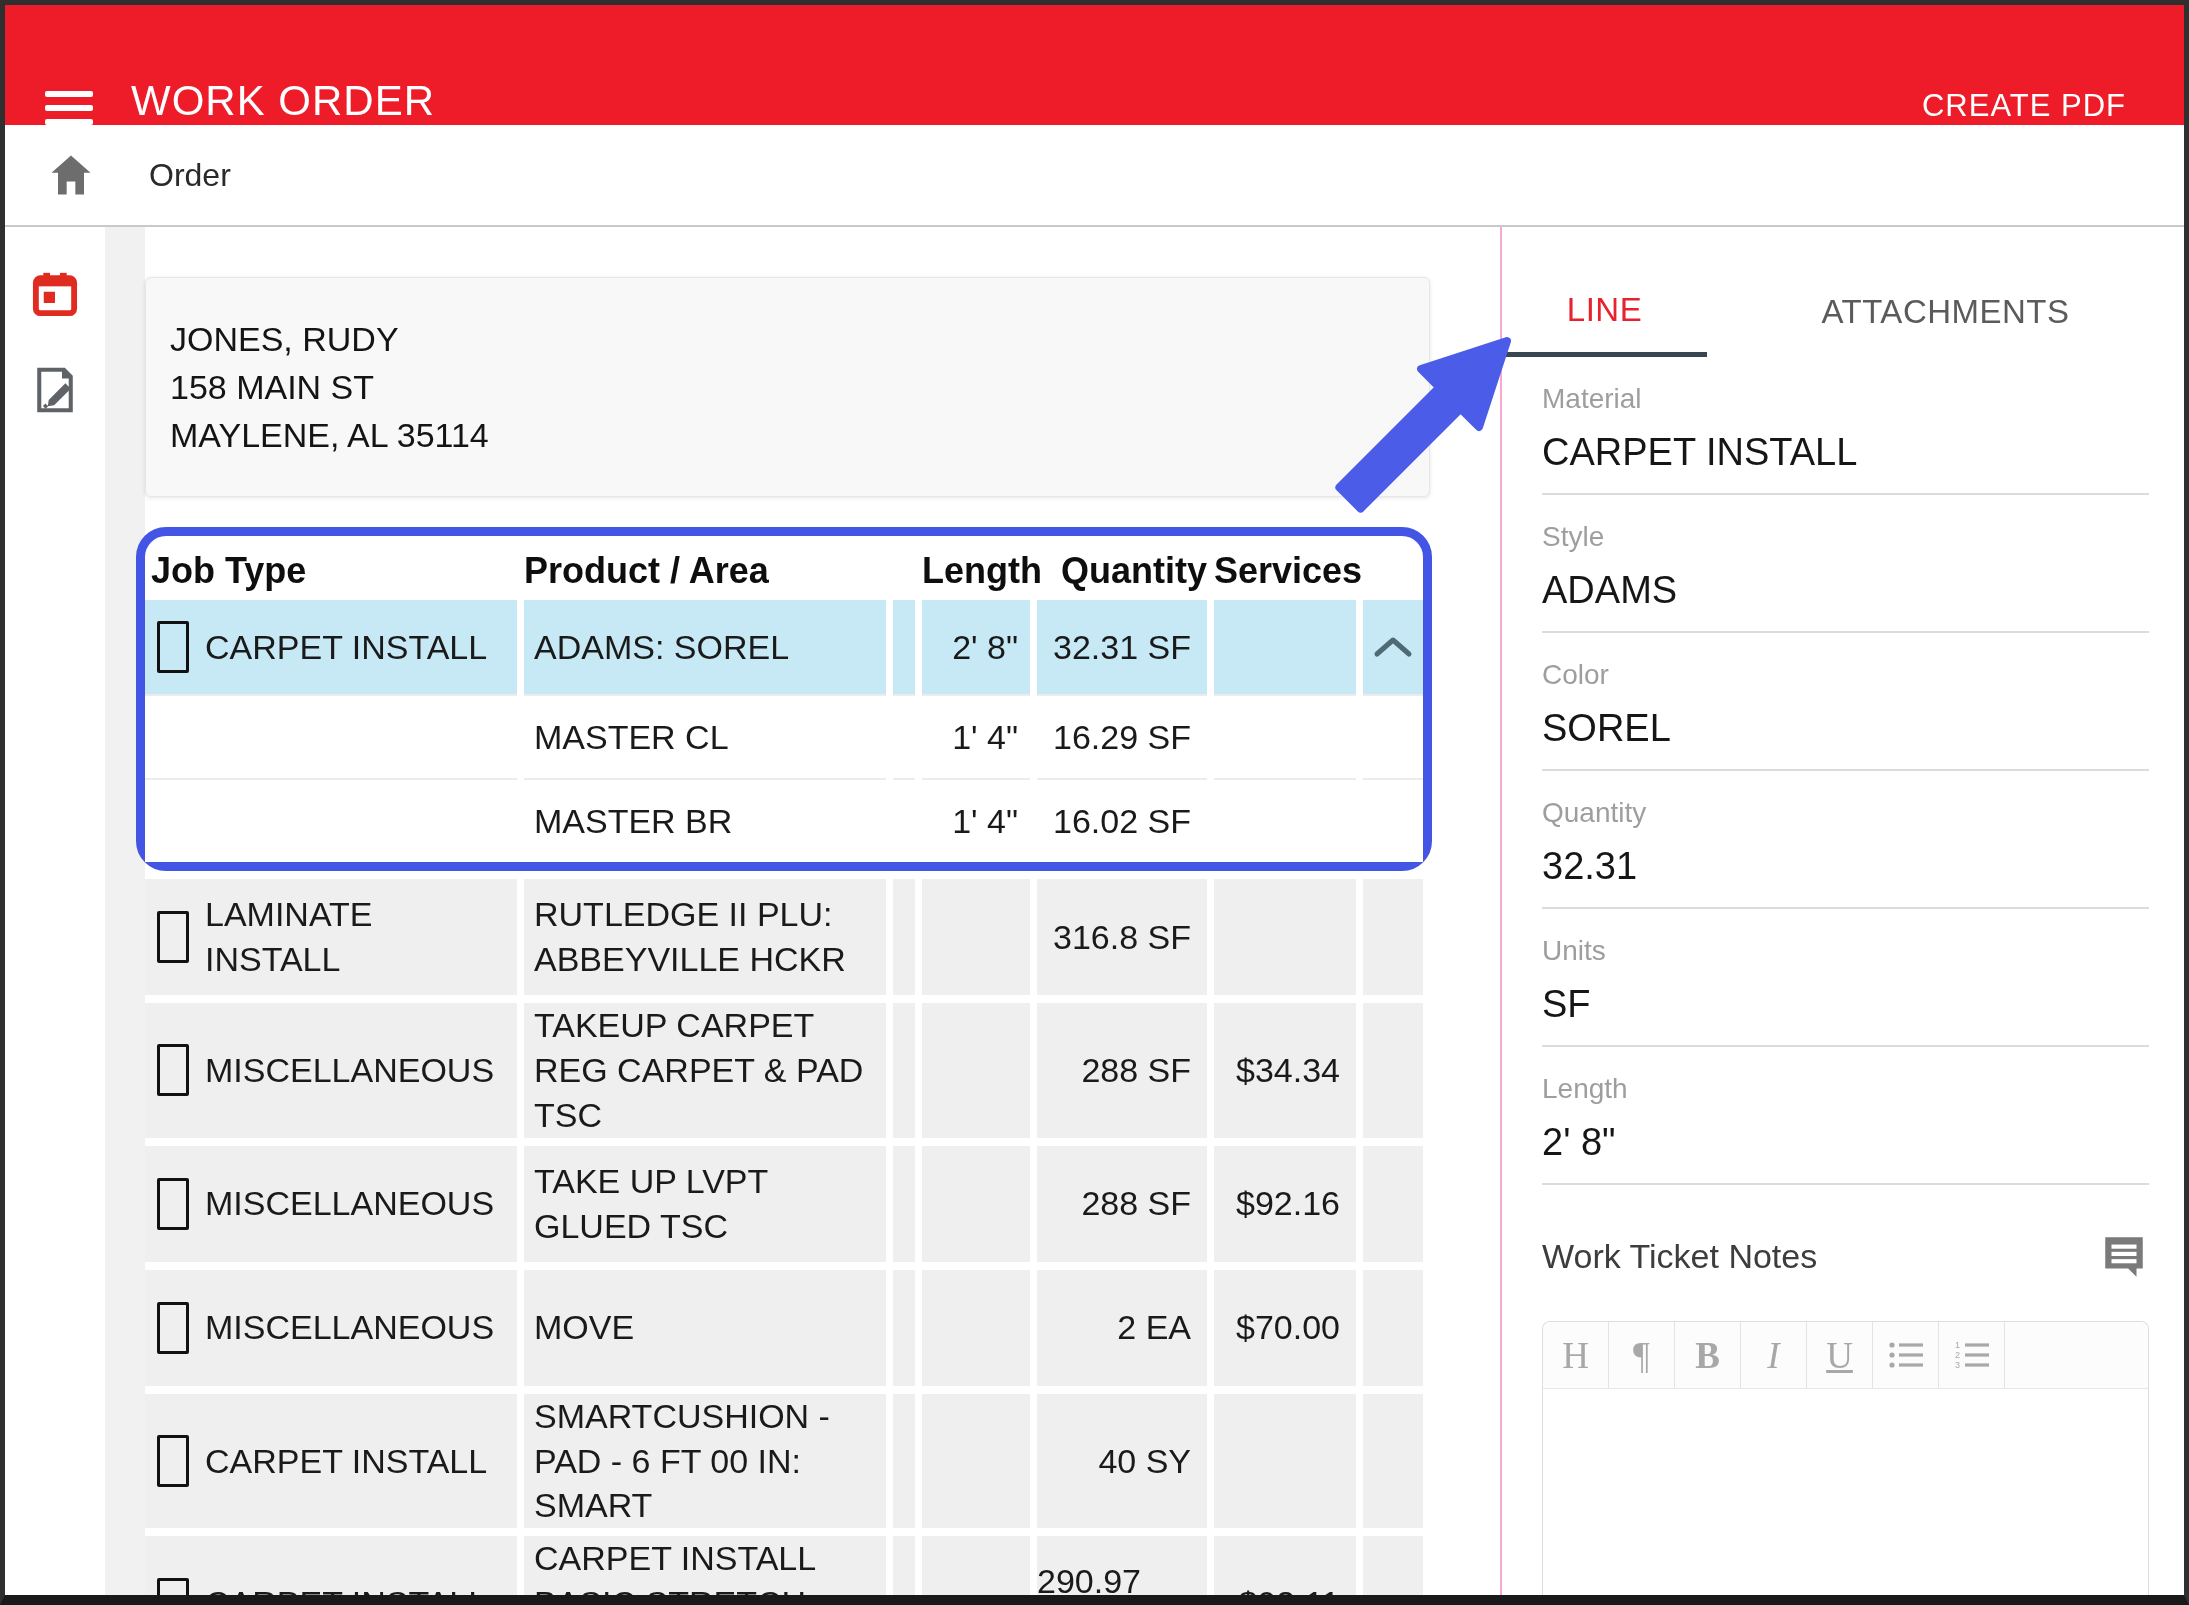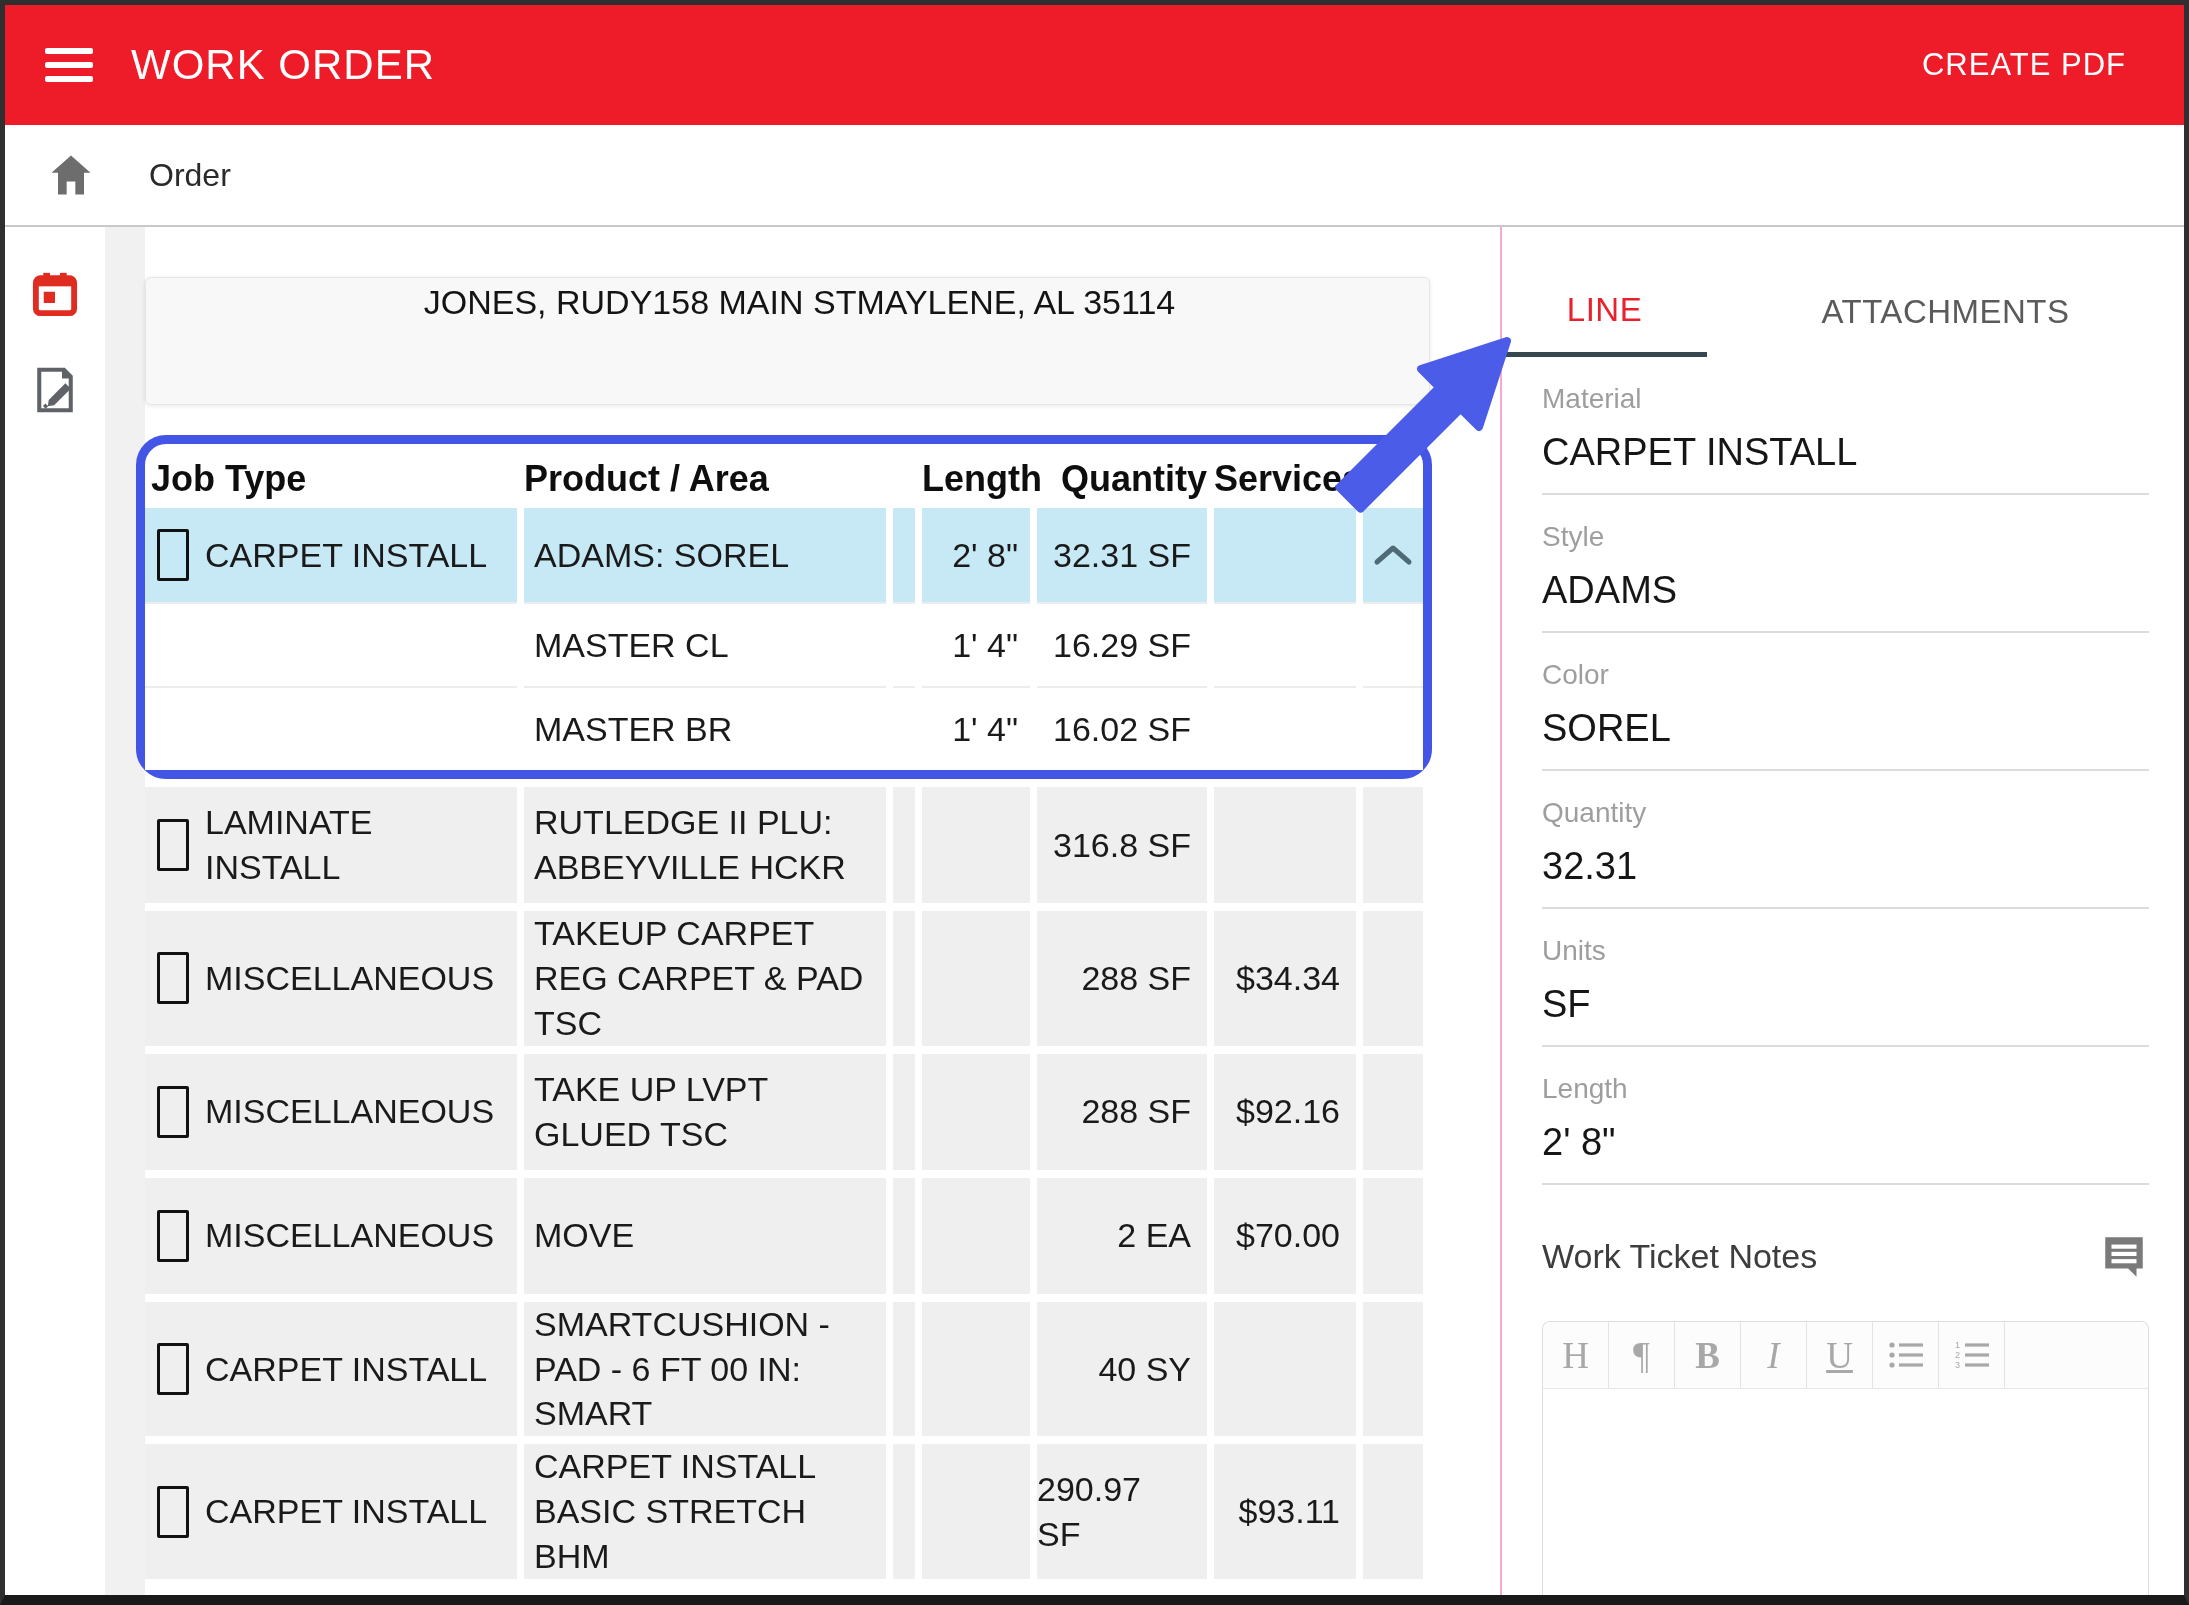--- a/index.html
+++ b/index.html
@@ -3,40 +3,40 @@
 <meta charset="utf-8">
 <style>
   html,body{margin:0;padding:0;background:#888;}
   .frame{
     position:relative;width:2189px;height:1605px;box-sizing:border-box;
     border:5px solid #2f2f2f;border-bottom:10px solid #191919;
     background:#fff;overflow:hidden;
     font-family:"Liberation Sans","DejaVu Sans",sans-serif;color:#1a1a1a;
   }
   
-  .appbar{height:120px;background:#ee1c29;display:flex;align-items:center;padding:0 52px 0 40px;}
+  .appbar{height:120px;background:#ee1c29;display:flex;align-items:flex-end;padding:0 52px 0 40px;}
   .burger{width:48px;display:flex;flex-direction:column;gap:8px;cursor:pointer;margin-right:38px;}
   .burger i{display:block;height:6px;background:#fff;border-radius:2px;}
   .appbar .title{color:#fff;font-size:42px;font-weight:500;letter-spacing:1px;}
   .appbar .spacer{flex:1;}
   .create-pdf{color:#fff;font-size:31px;font-weight:500;letter-spacing:1px;background:none;border:none;cursor:pointer;font-family:inherit;}
   
   .crumbbar{height:100px;display:flex;align-items:center;padding:0 40px;border-bottom:2px solid #c9c9c9;background:#fff;}
   .crumbbar .home{width:52px;height:52px;margin-right:52px;}
   .crumbbar .crumb{font-size:32px;color:#2a2a2a;}
   
   .content{display:flex;height:1368px;}
   .rail{width:100px;background:#fff;padding-top:40px;display:flex;flex-direction:column;align-items:center;gap:42px;}
   .gutter{width:40px;background:#f1f1f1;}
   .main{flex:1;padding-top:50px;position:relative;background:#fff;}
   
   .cust-card{
-    width:1285px;height:128px;background:#f8f8f8;border:1px solid #e7e7e7;border-radius:6px;
+    width:1285px;height:220px;background:#f8f8f8;border:1px solid #e7e7e7;border-radius:6px;
     box-shadow:0 1px 4px rgba(0,0,0,.10);box-sizing:border-box;
-    display:flex;flex-direction:row;justify-content:center;padding-left:24px;
+    display:flex;flex-direction:column;justify-content:center;padding-left:24px;
   }
   .cust-card div{font-size:34px;line-height:1.42;color:#141414;}
   
   .trow{display:grid;grid-template-columns:372px 362px 22px 108px 170px 142px 60px;column-gap:7px;}
   .hdr{padding:14px 0 8px 0;}
   .hdr span{font-size:36px;font-weight:bold;color:#0e0e0e;line-height:42px;}
   .h-job{padding-left:6px;}
   .h-len,.h-qty{text-align:right;}
   .cell{display:flex;align-items:center;font-size:34px;line-height:1.32;box-sizing:border-box;}
   .c-job{padding-left:12px;}

